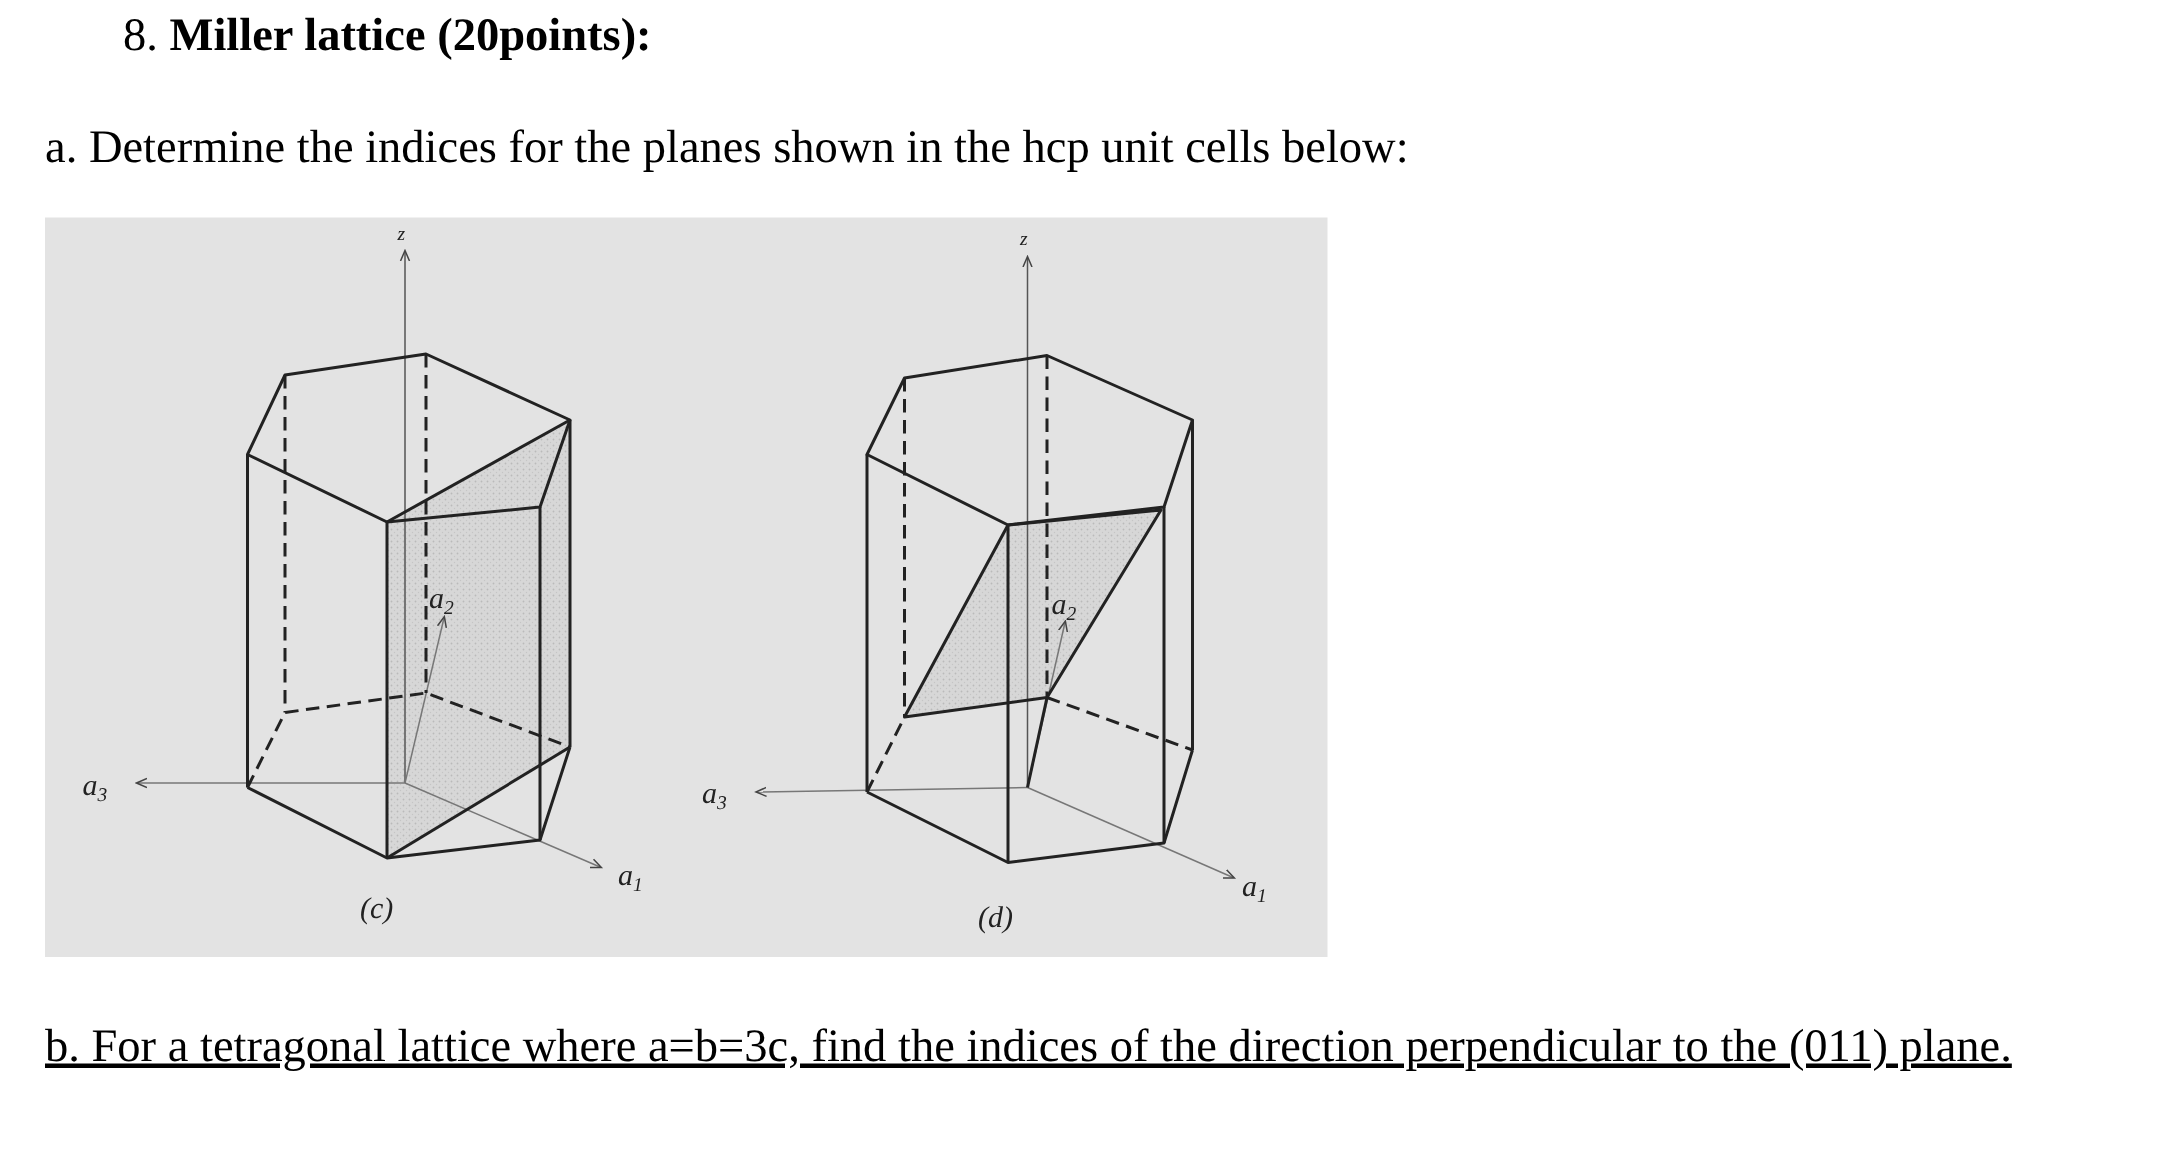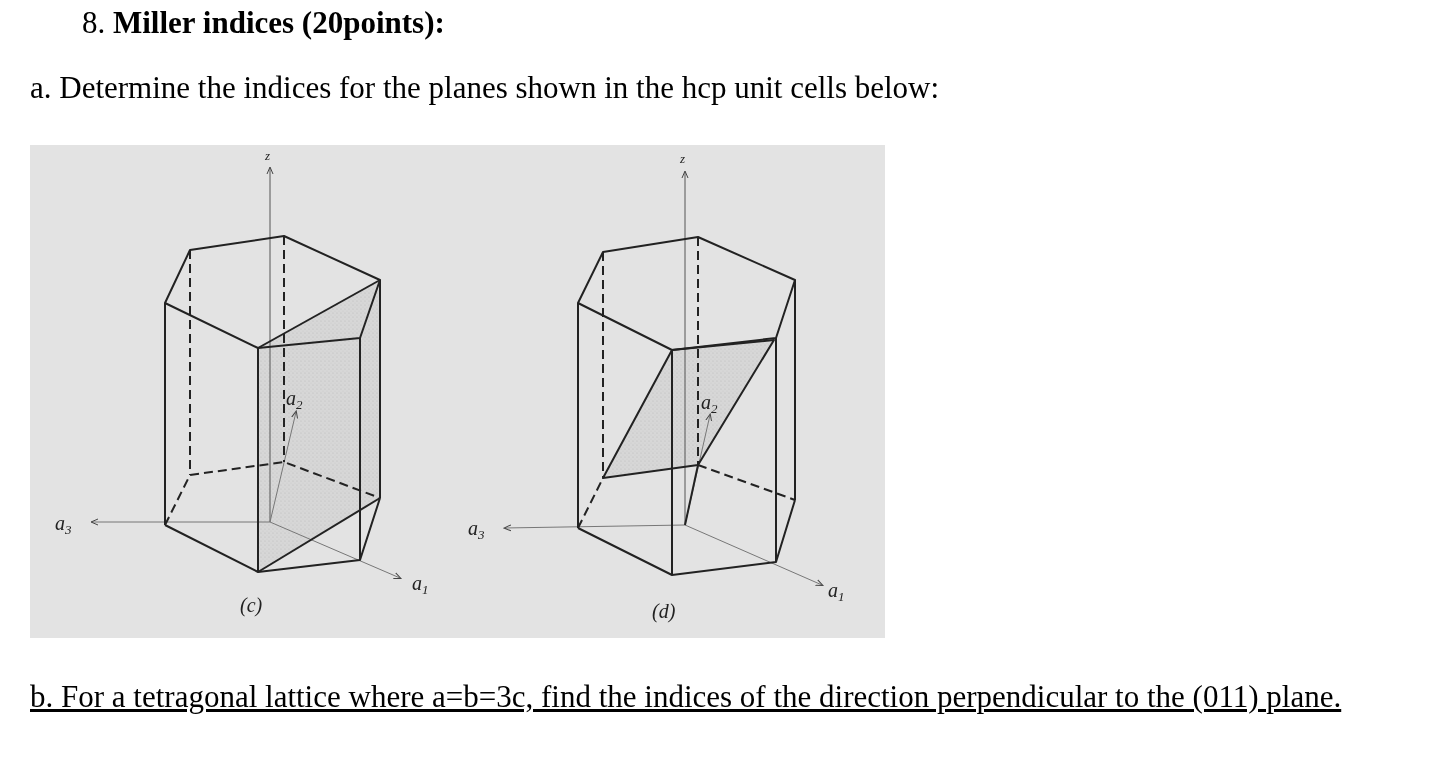--- a/index.html
+++ b/index.html
@@ -1,31 +1,31 @@
 <!DOCTYPE html>
 <html><head>
 <meta charset="utf-8">
 <style>
   html, body { margin: 0; padding: 0; background: #ffffff; }
   body { width: 1452px; height: 770px; position: relative; overflow: hidden;
          font-family: "Liberation Serif", "DejaVu Serif", serif; color: #000; }
   .title { position: absolute; left: 82px; top: 3px; font-size: 31px; line-height: 40px; white-space: nowrap; }
   .title b { font-weight: bold; }
-  .line-a { position: absolute; left: 30px; top: 68px; font-size: 31px; line-height: 40px; white-space: nowrap; }
+  .line-a { position: absolute; left: 30px; top: 78px; font-size: 31px; line-height: 40px; white-space: nowrap; }
   .figure { position: absolute; left: 30px; top: 145px; width: 855px; height: 493px; background: #e3e3e3; }
   .figure svg { position: absolute; left: 0; top: 0; }
   .line-b { position: absolute; left: 30px; top: 675px; font-size: 31px; line-height: 44px; width: 1400px; text-decoration: underline; }
   svg text { font-family: "Liberation Serif", "DejaVu Serif", serif; font-style: italic; fill: #222; }
 </style>
 </head>
 <body>
 
 <div class="title">
   <span>8.</span>
-  <b>Miller indices (20points):</b>
+  <b>Miller lattice (20points):</b>
 </div>
 
 <div class="line-a">a. Determine the indices for the planes shown in the hcp unit cells below:</div>
 
 <div class="figure">
   <svg width="855" height="493" viewBox="30 145 855 493">
     <defs>
       <pattern id="stip" width="4" height="4" patternUnits="userSpaceOnUse">
         <rect width="4" height="4" fill="#d6d6d6"></rect>
         <circle cx="1" cy="1" r="0.6" fill="#b5b5b5"></circle>

